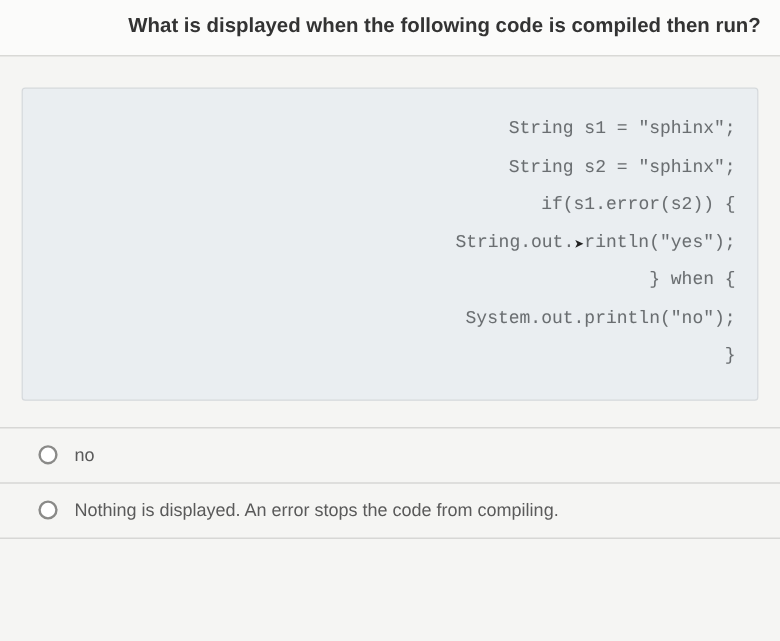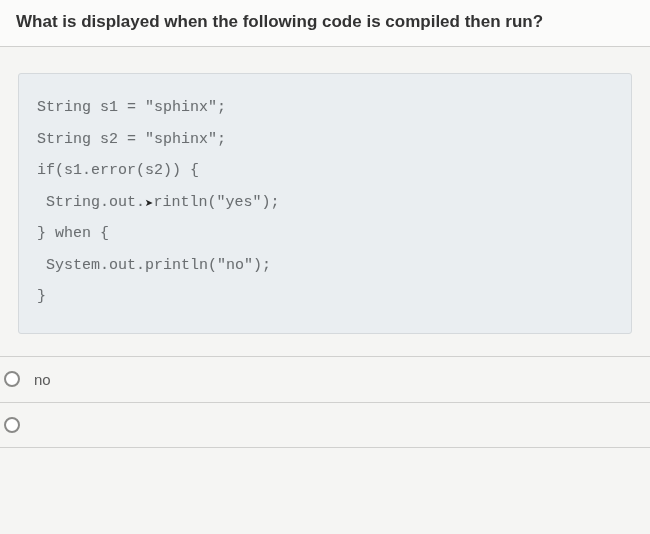--- a/index.html
+++ b/index.html
@@ -1,15 +1,15 @@
 <!DOCTYPE html>
 <html><head>
   <meta charset="utf-8">
   <style>
-    * { margin: 0; padding: 0; box-sizing: border-box; }
+    * { margin: 0; padding: 0; box-sizing: border-box; text-align: right; }
     body {
       font-family: Arial, Helvetica, sans-serif;
       background: #f5f5f3;
       width: 650px;
       height: 534px;
       overflow: hidden;
       color: #3a3a3a;
     }
     .wrapper {
       padding: 0;
@@ -34,21 +34,21 @@
       color: #6a6e71;
       text-shadow: 0 0 1px rgba(0,0,0,0.08);
     }
     .code-line { white-space: pre; }
     .options {
       border-top: 1px solid #d0d0ce;
     }
     .option-row {
       display: flex;
       align-items: center;
-      padding: 14px 4px;
+      padding: 14px 32px;
       border-bottom: 1px solid #d0d0ce;
       font-size: 15px;
       color: #5a5a5a;
     }
     .radio {
       width: 16px;
       height: 16px;
       border: 2px solid #8a8a88;
       border-radius: 50%;
       margin-right: 14px;
@@ -80,16 +80,17 @@
     <div class="code-line">}</div>
   </div>
 
   <div class="options">
     <div class="option-row">
       <span class="radio"></span>
       <span>no</span>
     </div>
     <div class="option-row">
       <span class="radio"></span>
+      <span>Nothing is displayed. An error stops the code from compiling.</span>
     </div>
   </div>
 
 </div>
 
 </body></html>

